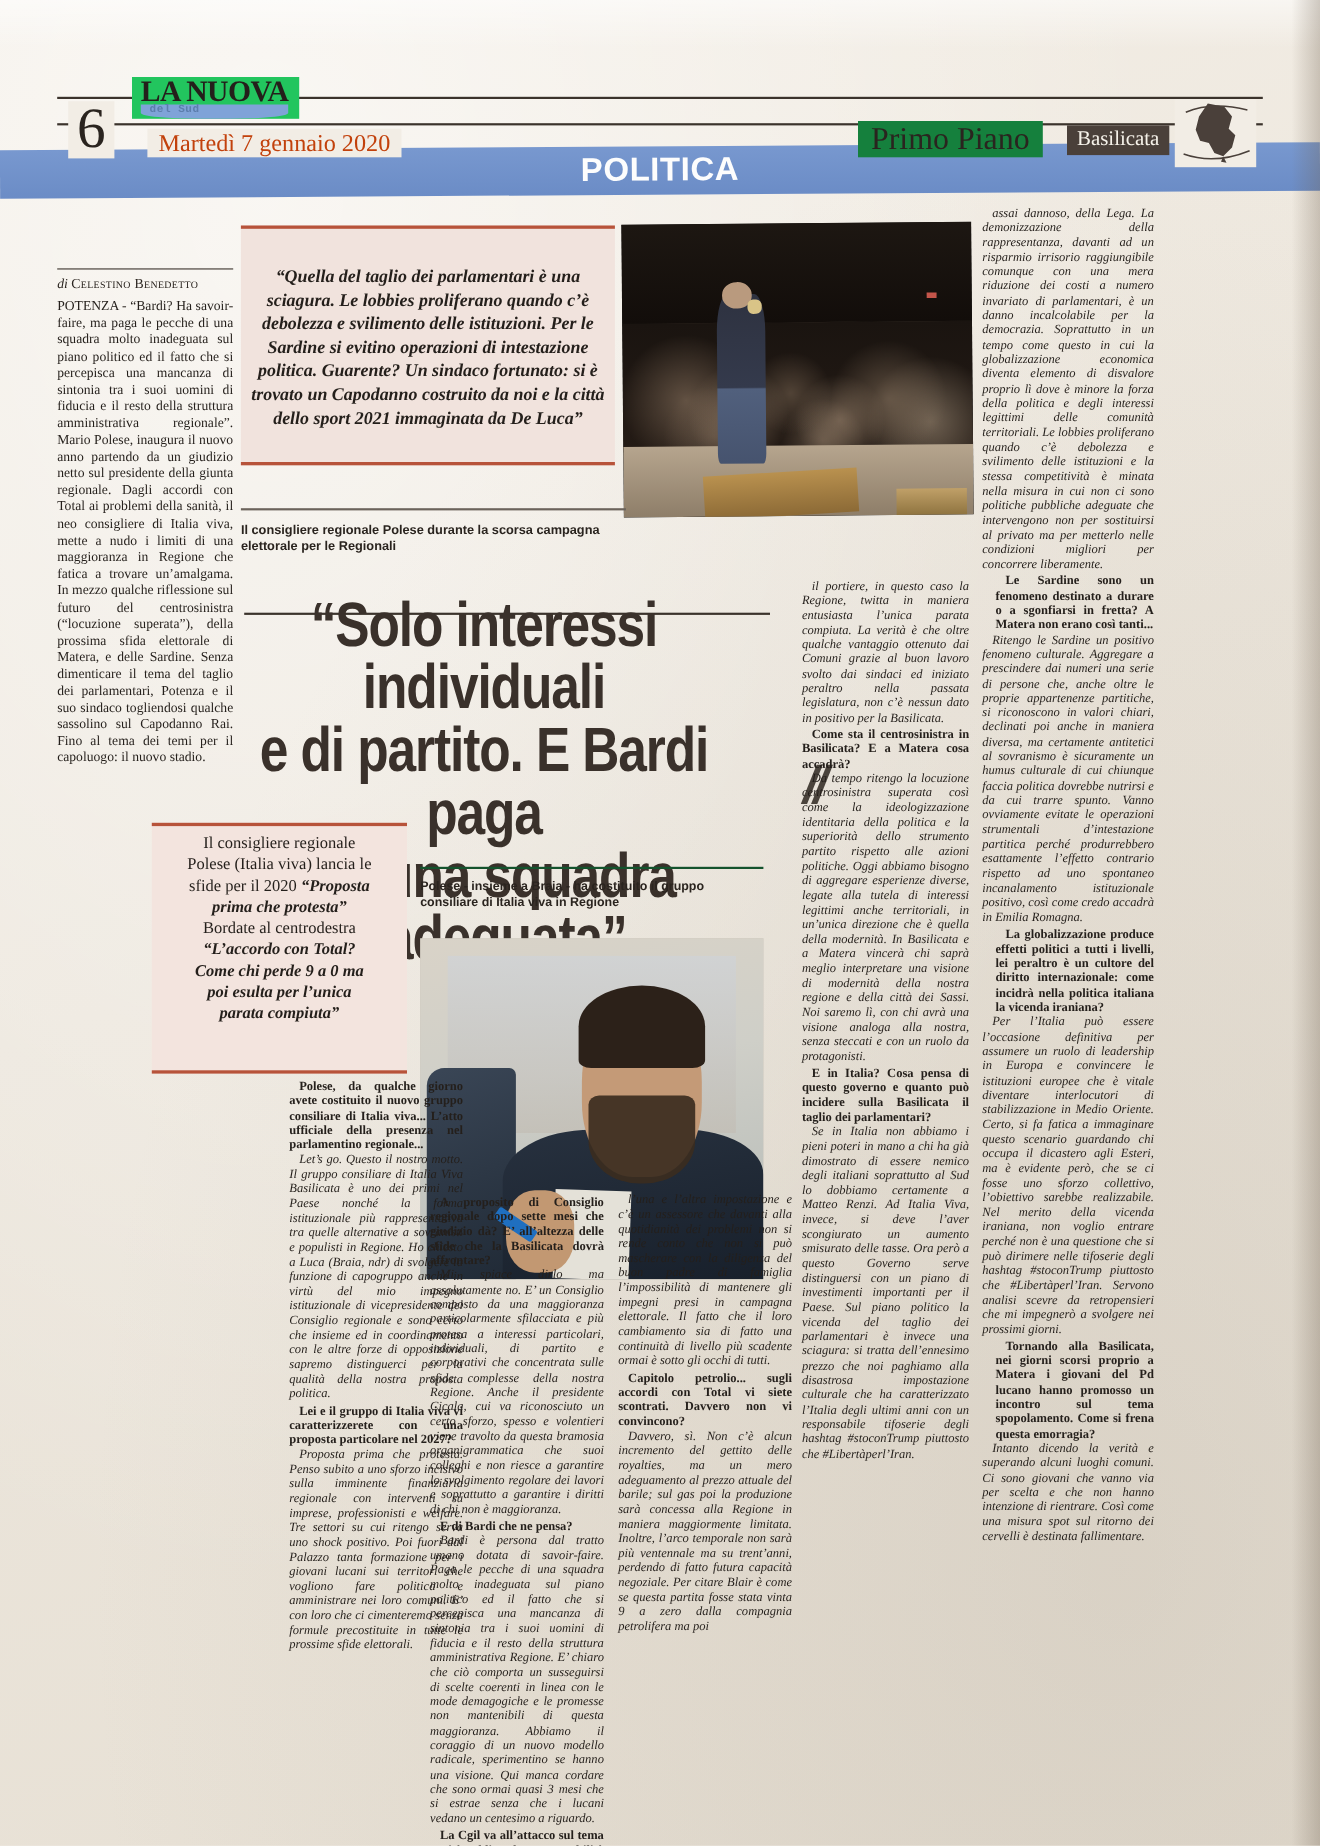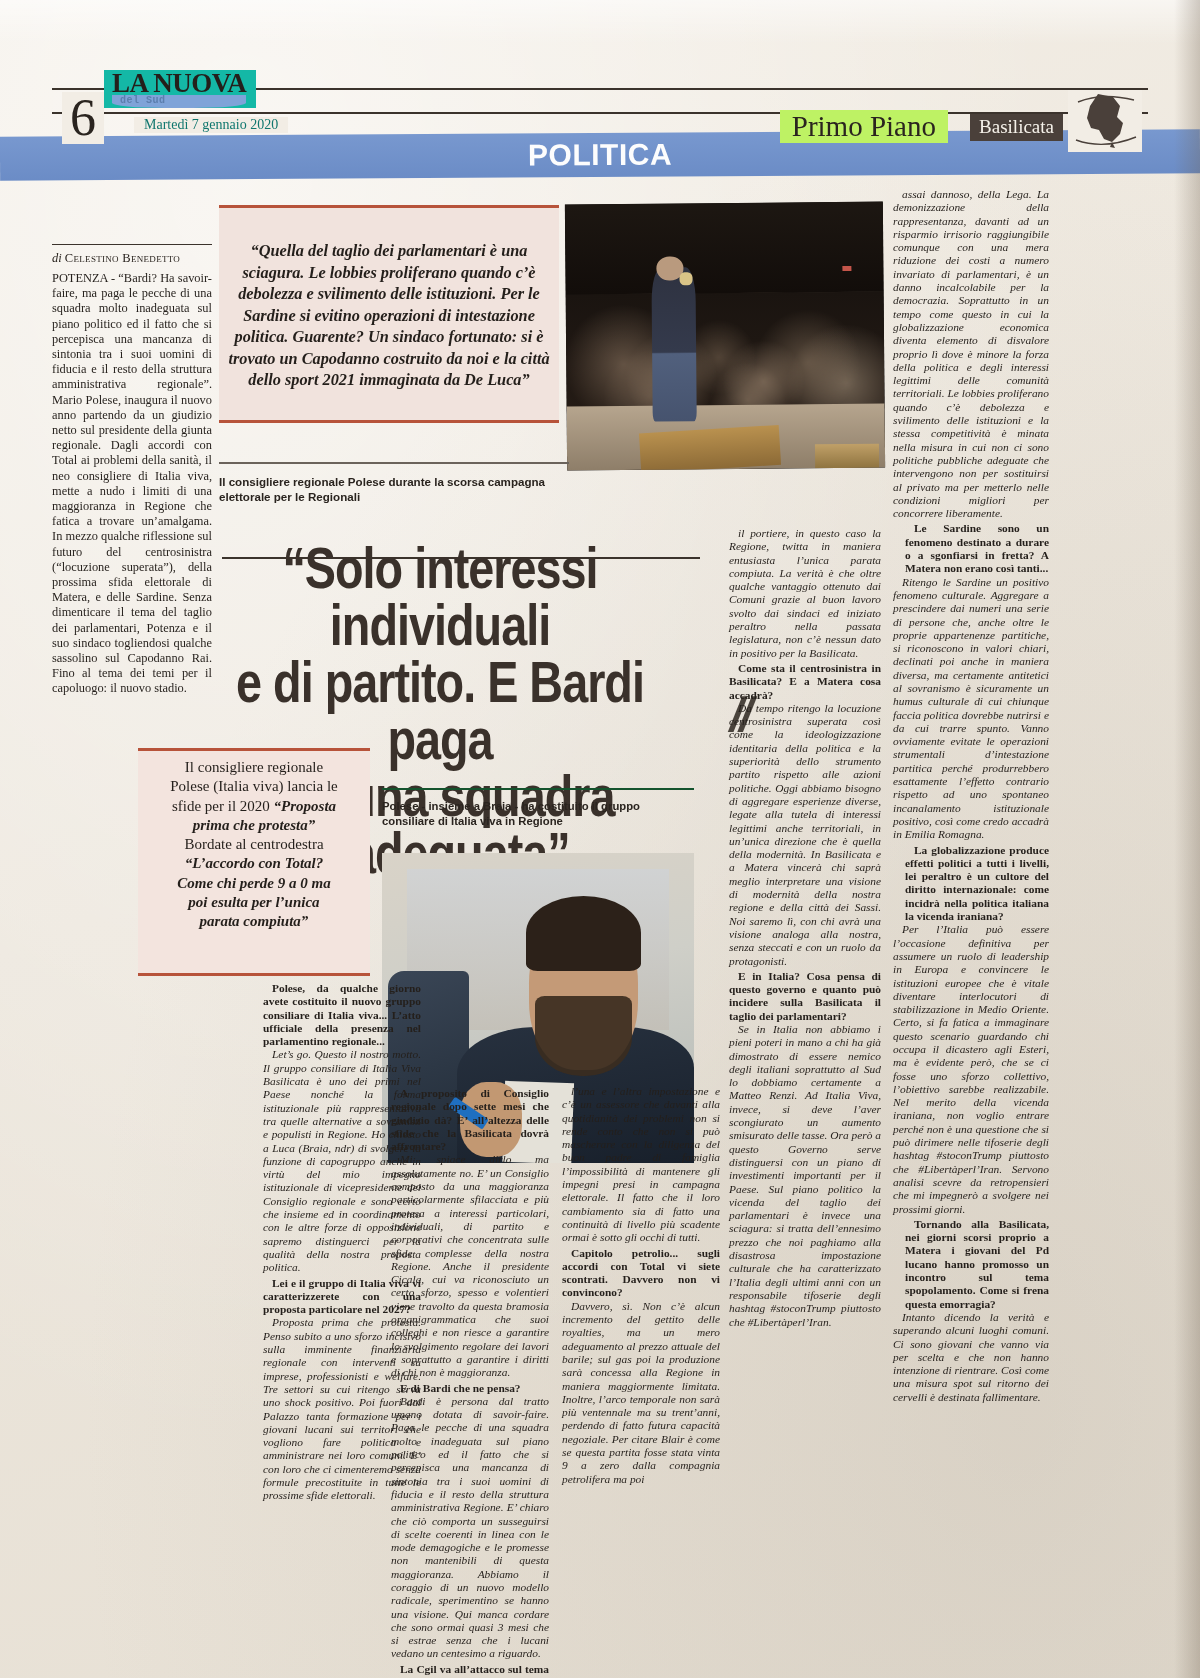--- a/index.html
+++ b/index.html
@@ -32,45 +32,45 @@
   .rule-bot   { left:0;   top:85px; width:1096px; height:2px; }
   .rule-hair  { left:0;   top:92px; width:1096px; height:1px; background:#6d655c; }
 
   .folio {
     position:absolute; left:10px; top:32px;
     font-size:52px; line-height:52px; font-weight:400;
     font-family:"Liberation Serif", serif; color:#2a241f;
     background:#f2ede5; padding:0 8px; z-index:3;
   }
   .logo-wrap {
-    position:absolute; left:52px; top:10px; z-index:3;
-    background:#14b8a6; padding:0 10px 0 8px;
+    position:absolute; left:68px; top:10px; z-index:3;
+    background:#22c55e; padding:0 10px 0 8px;
   }
   .logo-main {
     font-family:"Liberation Serif", serif;
     font-size:27px; font-weight:700; letter-spacing:-0.5px;
     color:#241f1b; line-height:26px;
   }
   .logo-sub {
     position:relative; height:13px; margin-top:-1px;
     background:#7fa3d8; border-radius:0 0 40% 40%;
   }
   .logo-sub span {
     position:absolute; left:8px; top:0px;
     font-size:10px; font-weight:700; color:#5c7ead;
     font-family:Liberation Mono, monospace; letter-spacing:0.5px;
   }
   .issue-date {
     position:absolute; left:82px; top:57px; z-index:3;
     background:#f2ede5; padding:0 10px;
-    font-size:14px; font-family:"Liberation Serif", serif; color:#0f766e;
+    font-size:22px; font-family:"Liberation Serif", serif; color:#c2410c;
   }
   .section-name {
     position:absolute; right:200px; top:50px; z-index:3;
-    background:#bef264; padding:0 12px;
+    background:#15803d; padding:0 12px;
     font-size:29px; font-family:"Liberation Serif", serif; color:#2a241f;
   }
   .region-badge {
     position:absolute; right:85px; top:54px; z-index:3;
     background:#4a403a; color:#f6f2ea;
     font-size:19px; font-family:"Liberation Serif", serif;
     padding:2px 9px 3px;
   }
   .region-map {
     position:absolute; right:6px; top:30px; z-index:3;

